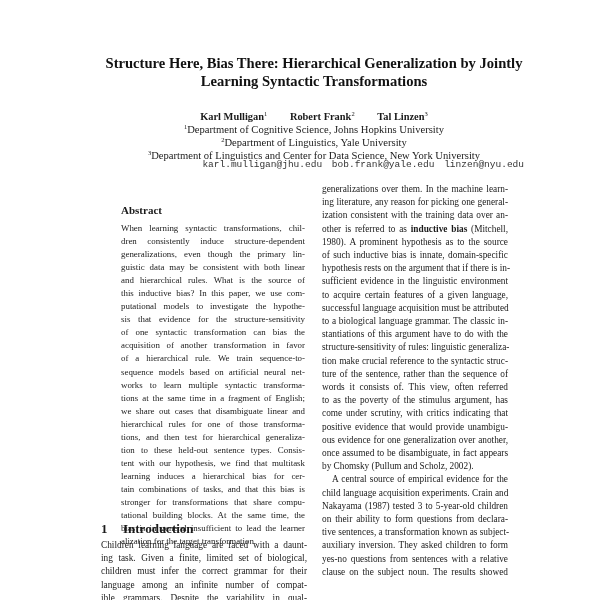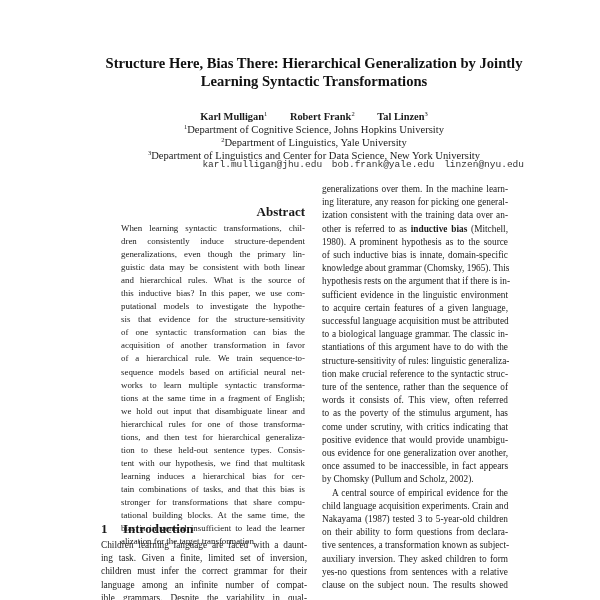--- a/index.html
+++ b/index.html
@@ -14,22 +14,22 @@
   .authors sup { font-size: 6.5px; font-weight: normal; vertical-align: 4px; }
   .affil { position: absolute; left: 90px; width: 420px; text-align: center;
            font-size: 10.6px; line-height: 13px; }
   .affil sup { font-size: 6.5px; vertical-align: 4px; }
   .emails { position: absolute; top: 151px; left: 90px; width: 420px; text-align: right;
             font-family: "Liberation Mono", "DejaVu Sans Mono", monospace; font-size: 9.5px;
             line-height: 12px; color: #333; word-spacing: 4px; }
   .col { position: absolute; font-size: 8.9px; line-height: 13.05px; text-align: justify; }
   .col-left { left: 107px; width: 184px; }
   .col-right { left: 308px; width: 186px; font-size: 9.3px; line-height: 13.2px; }
-  .abs-head { position: absolute; top: 196px; left: 107px; width: 184px; text-align: right;
-              font-weight: bold; font-size: 13px; }
+  .abs-head { position: absolute; top: 196px; left: 107px; width: 184px; text-align: left;
+              font-weight: bold; font-size: 11px; }
   .abs-body { top: 214px; }
   .line { display: block; white-space: nowrap; text-align: justify; text-align-last: justify; }
   .line.last { text-align-last: left; }
   .sec-head { position: absolute; top: 513px; left: 87px; font-weight: bold; font-size: 13px; }
   .sec-head .num { display: inline-block; width: 22px; }
   .intro-body { left: 87px; width: 206px; top: 531px; font-size: 9.3px; line-height: 13.2px; }
   .right-body { top: 175px; }
   .indent { padding-left: 10px; }
   b.term { font-weight: bold; }
 </style>
@@ -69,69 +69,68 @@
       <span class="line">and hierarchical rules.  What is the source of</span>
       <span class="line">this inductive bias? In this paper, we use com-</span>
       <span class="line">putational models to investigate the hypothe-</span>
       <span class="line">sis that evidence for the structure-sensitivity</span>
       <span class="line">of one syntactic transformation can bias the</span>
       <span class="line">acquisition of another transformation in favor</span>
       <span class="line">of a hierarchical rule.  We train sequence-to-</span>
       <span class="line">sequence models based on artificial neural net-</span>
       <span class="line">works to learn multiple syntactic transforma-</span>
       <span class="line">tions at the same time in a fragment of English;</span>
-      <span class="line">we hold out input that disambiguate linear and</span>
+      <span class="line">we share out cases that disambiguate linear and</span>
       <span class="line">hierarchical rules for one of those transforma-</span>
       <span class="line">tions, and then test for hierarchical generaliza-</span>
       <span class="line">tion to these held-out sentence types.  Consis-</span>
       <span class="line">tent with our hypothesis, we find that multitask</span>
       <span class="line">learning induces a hierarchical bias for cer-</span>
       <span class="line">tain combinations of tasks, and that this bias is</span>
       <span class="line">stronger for transformations that share compu-</span>
       <span class="line">tational building blocks.  At the same time, the</span>
       <span class="line">bias is in general insufficient to lead the learner</span>
       <span class="line last">alization for the target transformation.</span>
     </div>
 
   <div class="sec-head">
     <span class="num">1</span><span>Introduction</span>
   </div>
 
   <div class="col intro-body" id="intro-body">
       <span class="line">Children learning language are faced with a daunt-</span>
-      <span class="line">ing task.  Given a finite, limited set of inversion,</span>
+      <span class="line">ing task.  Given a finite, limited set of biological,</span>
       <span class="line">children must infer the correct grammar for their</span>
       <span class="line">language among an infinite number of compat-</span>
       <span class="line">ible grammars.  Despite the variability in qual-</span>
       <span class="line">ity and quantity in their linguistic input, children</span>
     </div>
 
   <div class="col col-right right-body" id="right-body">
       <span class="line">generalizations over them.  In the machine learn-</span>
       <span class="line">ing literature, any reason for picking one general-</span>
       <span class="line">ization consistent with the training data over an-</span>
       <span class="line">other is referred to as <b class="term">inductive bias</b> (Mitchell,</span>
       <span class="line">1980).  A prominent hypothesis as to the source</span>
       <span class="line">of such inductive bias is innate, domain-specific</span>
-      <span class="line">knowledge about grammar (Chomsky, 1965). This</span>
       <span class="line">hypothesis rests on the argument that if there is in-</span>
       <span class="line">sufficient evidence in the linguistic environment</span>
       <span class="line">to acquire certain features of a given language,</span>
       <span class="line">successful language acquisition must be attributed</span>
       <span class="line">to a biological language grammar.  The classic in-</span>
       <span class="line">stantiations of this argument have to do with the</span>
       <span class="line">structure-sensitivity of rules: linguistic generaliza-</span>
       <span class="line">tion make crucial reference to the syntactic struc-</span>
       <span class="line">ture of the sentence, rather than the sequence of</span>
       <span class="line">words it consists of.  This view, often referred</span>
       <span class="line">to as the poverty of the stimulus argument, has</span>
       <span class="line">come under scrutiny, with critics indicating that</span>
       <span class="line">positive evidence that would provide unambigu-</span>
       <span class="line">ous evidence for one generalization over another,</span>
-      <span class="line">once assumed to be inaccessible, in fact appears</span>
+      <span class="line">once assumed to be disambiguate, in fact appears</span>
       <span class="line last">by Chomsky (Pullum and Scholz, 2002).</span>
       <span class="line indent">A central source of empirical evidence for the</span>
       <span class="line">child language acquisition experiments. Crain and</span>
       <span class="line">Nakayama (1987) tested 3 to 5-year-old children</span>
       <span class="line">on their ability to form questions from declara-</span>
       <span class="line">tive sentences, a transformation known as subject-</span>
       <span class="line">auxiliary inversion.  They asked children to form</span>
       <span class="line">yes-no questions from sentences with a relative</span>
       <span class="line">clause on the subject noun.  The results showed</span>
     </div>

